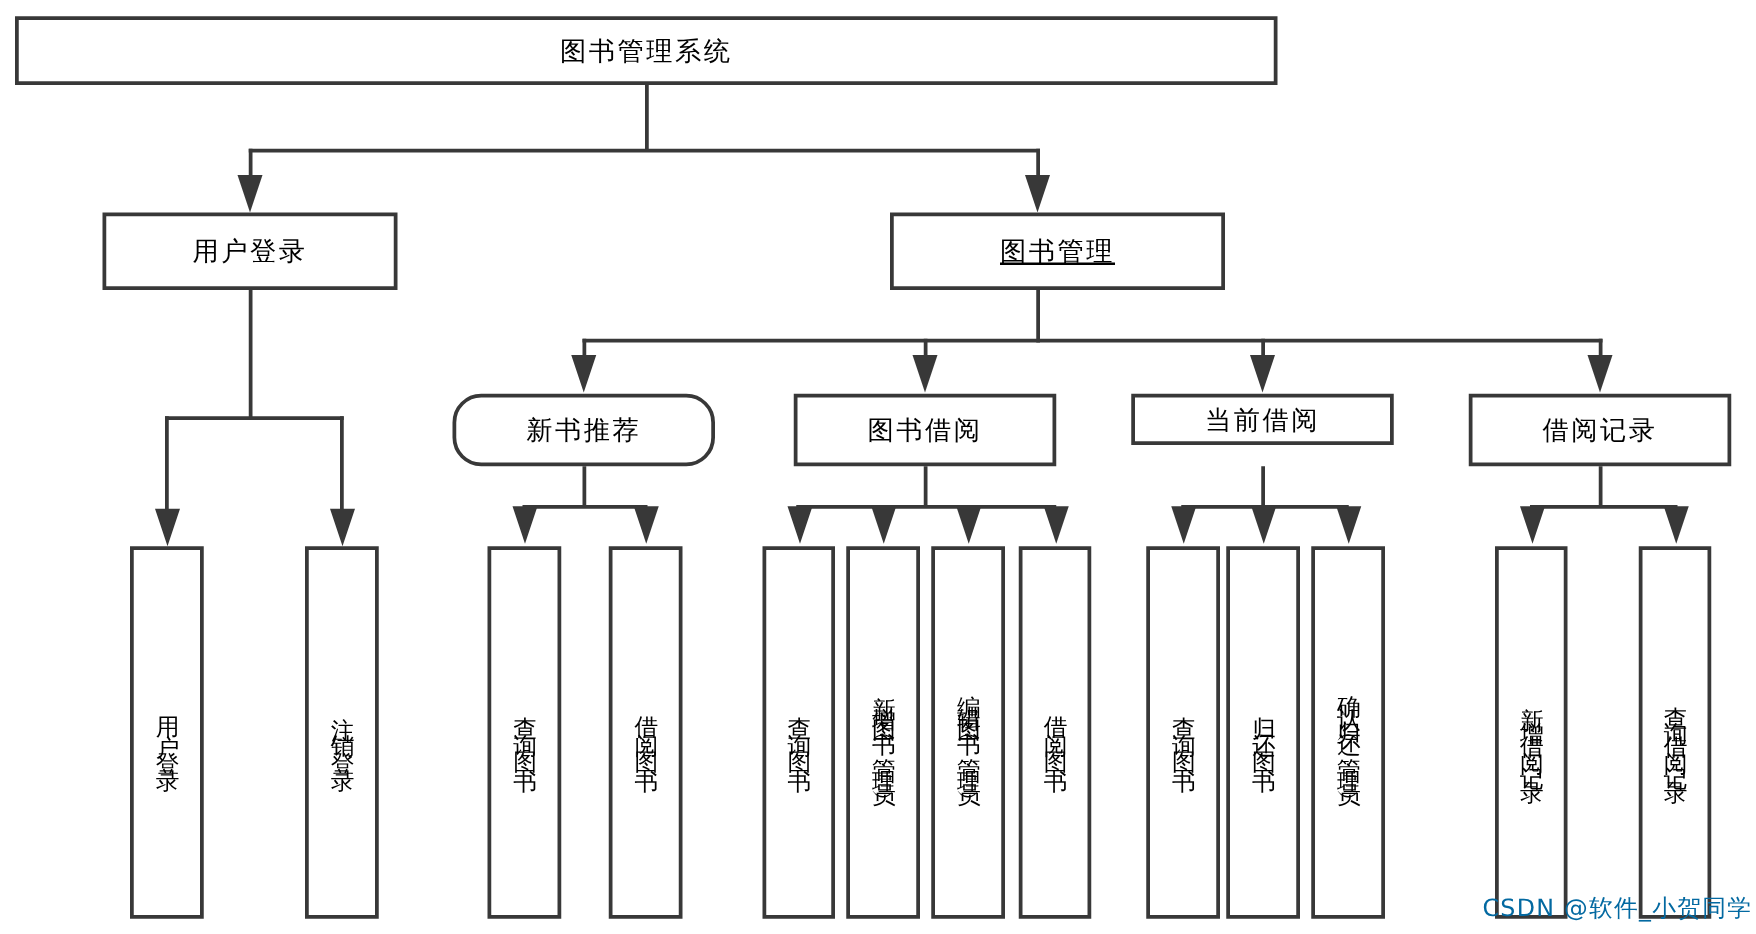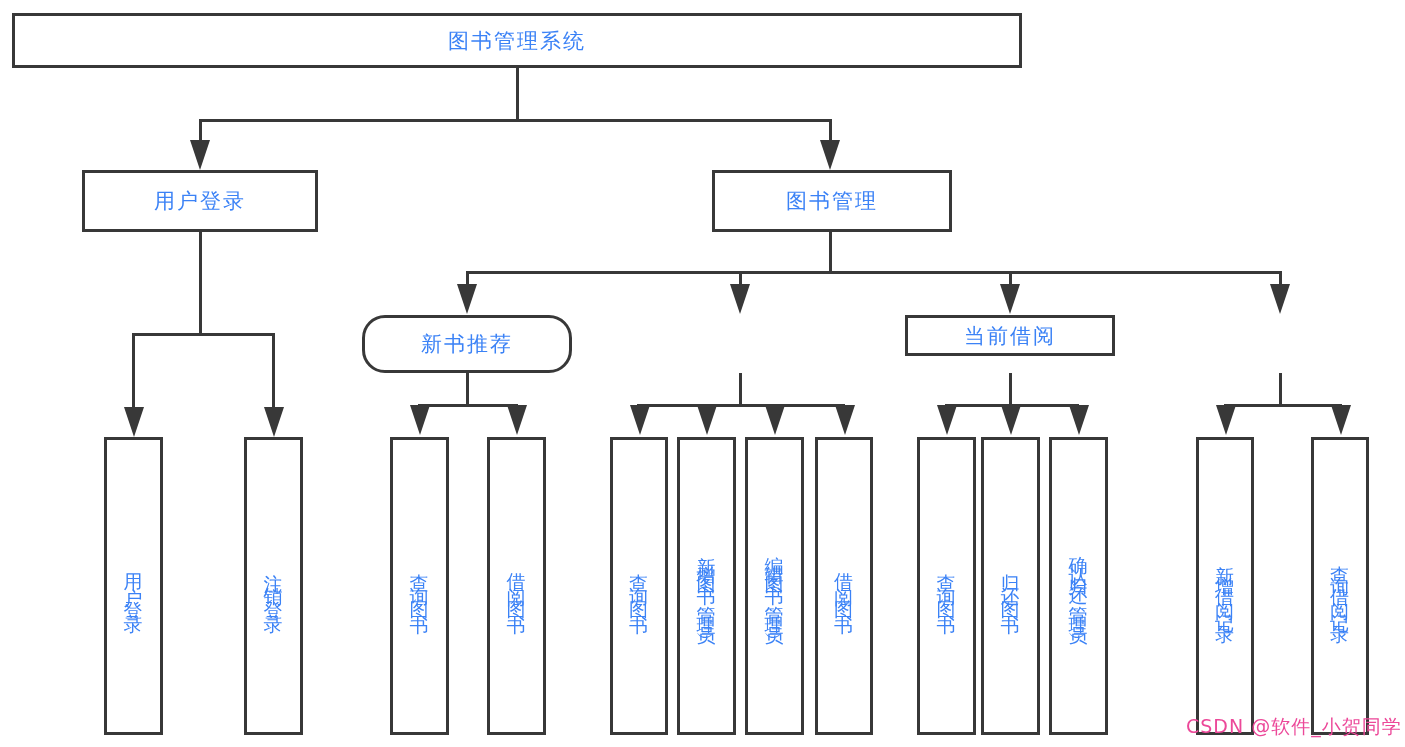--- a/index.html
+++ b/index.html
@@ -12,21 +12,21 @@
     overflow: hidden;
   }
   .node {
     position: absolute;
     box-sizing: border-box;
     border: 3px solid #383838;
     background: #ffffff;
     display: flex;
     align-items: center;
     justify-content: center;
-    color: #3b82f6;
+    color: #000000;
   }
   .box-h { font-size: 21px; letter-spacing: 2px; }
   .box-v span {
     writing-mode: vertical-rl;
     text-orientation: mixed;
     font-size: 19px;
     line-height: 1;
     letter-spacing: 14px;
     white-space: nowrap;
   }
@@ -38,21 +38,21 @@
     width: 0; height: 0;
     border-left: 10px solid transparent;
     border-right: 10px solid transparent;
     border-top: 30px solid #383838;
   }
   .watermark {
     position: absolute;
     left: 1186px;
     top: 714px;
     font-size: 19px;
-    color: #ec4899;
+    color: #0369a1;
     letter-spacing: 1px;
     white-space: nowrap;
     text-align: right;
   }
 </style>
 </head>
 <body>
 
 <div class="stage">
 
@@ -63,21 +63,21 @@
   <div class="line" style="left:515.5px; top:68px; width:3px; height:53px;"></div>
   <div class="line" style="left:198.5px; top:119px; width:633px; height:3px;"></div>
   <div class="line" style="left:198.5px; top:119px; width:3px; height:24px;"></div>
   <div class="arrow" style="left:190px; top:140px;"></div>
   <div class="line" style="left:828.5px; top:119px; width:3px; height:24px;"></div>
   <div class="arrow" style="left:820px; top:140px;"></div>
 
   <div class="node box-h" style="left:82px; top:170px; width:236px; height:62px;">
     <span>用户登录</span>
   </div>
-  <div class="node box-h" style="left:712px; top:170px; width:240px; height:62px;">
+  <div class="node box-h" style="left:712px; top:170px; width:268px; height:62px;text-decoration:underline;">
     <span>图书管理</span>
   </div>
 
   <div class="line" style="left:198.5px; top:232px; width:3px; height:104px;"></div>
   <div class="line" style="left:132px; top:333px; width:143px; height:3px;"></div>
   <div class="line" style="left:132px; top:333px; width:3px; height:76px;"></div>
   <div class="arrow" style="left:123.5px; top:407px;"></div>
   <div class="line" style="left:272px; top:333px; width:3px; height:76px;"></div>
   <div class="arrow" style="left:263.5px; top:407px;"></div>
 
@@ -88,22 +88,28 @@
   <div class="line" style="left:738.5px; top:271px; width:3px; height:15px;"></div>
   <div class="arrow" style="left:730px; top:284px;"></div>
   <div class="line" style="left:1008.5px; top:271px; width:3px; height:15px;"></div>
   <div class="arrow" style="left:1000px; top:284px;"></div>
   <div class="line" style="left:1278.5px; top:271px; width:3px; height:15px;"></div>
   <div class="arrow" style="left:1270px; top:284px;"></div>
 
   <div class="node box-h" style="left:362px; top:315px; width:210px; height:58px;border-radius:23px;">
     <span>新书推荐</span>
   </div>
+  <div class="node box-h" style="left:635px; top:315px; width:210px; height:58px;">
+    <span>图书借阅</span>
+  </div>
   <div class="node box-h" style="left:905px; top:315px; width:210px; height:41px;">
     <span>当前借阅</span>
+  </div>
+  <div class="node box-h" style="left:1175px; top:315px; width:210px; height:58px;">
+    <span>借阅记录</span>
   </div>
 
   <div class="line" style="left:465.5px; top:373px; width:3px; height:33px;"></div>
   <div class="line" style="left:418px; top:404px; width:100px; height:3px;"></div>
   <div class="arrow" style="left:409.5px; top:405px;"></div>
   <div class="arrow" style="left:506.5px; top:405px;"></div>
 
   <div class="line" style="left:738.5px; top:373px; width:3px; height:33px;"></div>
   <div class="line" style="left:637px; top:404px; width:208px; height:3px;"></div>
   <div class="arrow" style="left:629.5px; top:405px;"></div>

